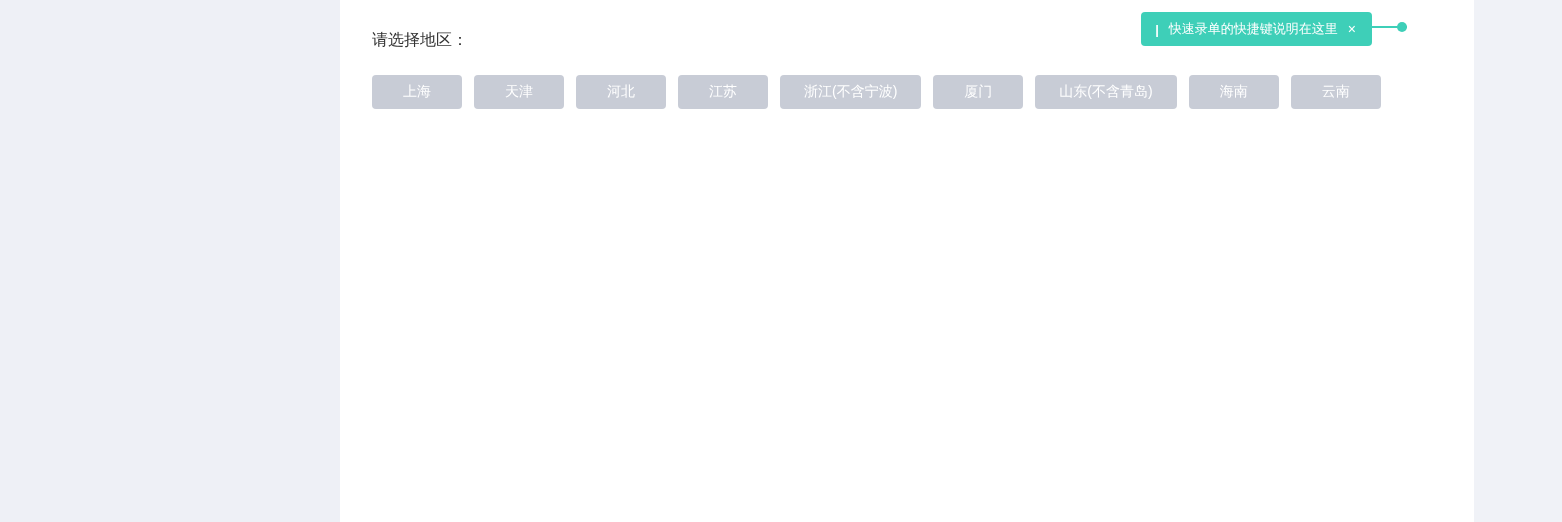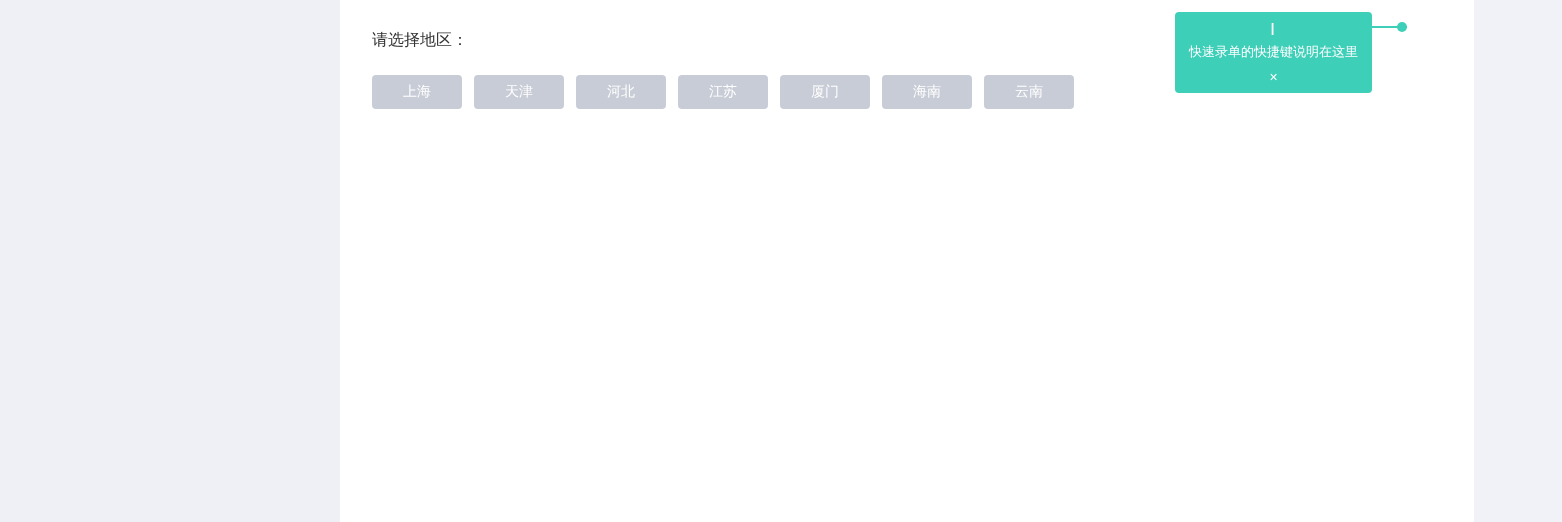--- a/index.html
+++ b/index.html
@@ -70,21 +70,20 @@
       right: 190px;
       background: #3ecfb8;
       color: #fff;
       font-size: 13px;
       padding: 8px 14px;
       border-radius: 4px;
       display: flex;
       align-items: center;
       gap: 8px;
       white-space: nowrap;
-      flex-direction: column;
     }
 
     .tooltip-banner::before {
       content: '|';
       color: #fff;
       font-weight: bold;
       margin-right: 2px;
     }
 
     .tooltip-close {
@@ -122,21 +121,23 @@
 <div class="sidebar"></div>
 
 <div class="main-content">
   <div class="page-title">请选择地区：</div>
   <div class="region-buttons">
 
   <button class="region-btn">上海</button>
       <button class="region-btn">天津</button>
       <button class="region-btn">河北</button>
       <button class="region-btn">江苏</button>
+      <button class="region-btn">浙江(不含宁波)</button>
       <button class="region-btn">厦门</button>
+      <button class="region-btn">山东(不含青岛)</button>
       <button class="region-btn">海南</button>
       <button class="region-btn">云南</button>
     </div>
 </div>
 
 <div class="tooltip-banner">
   <span>快速录单的快捷键说明在这里</span>
   <button class="tooltip-close">×</button>
 </div>
 

